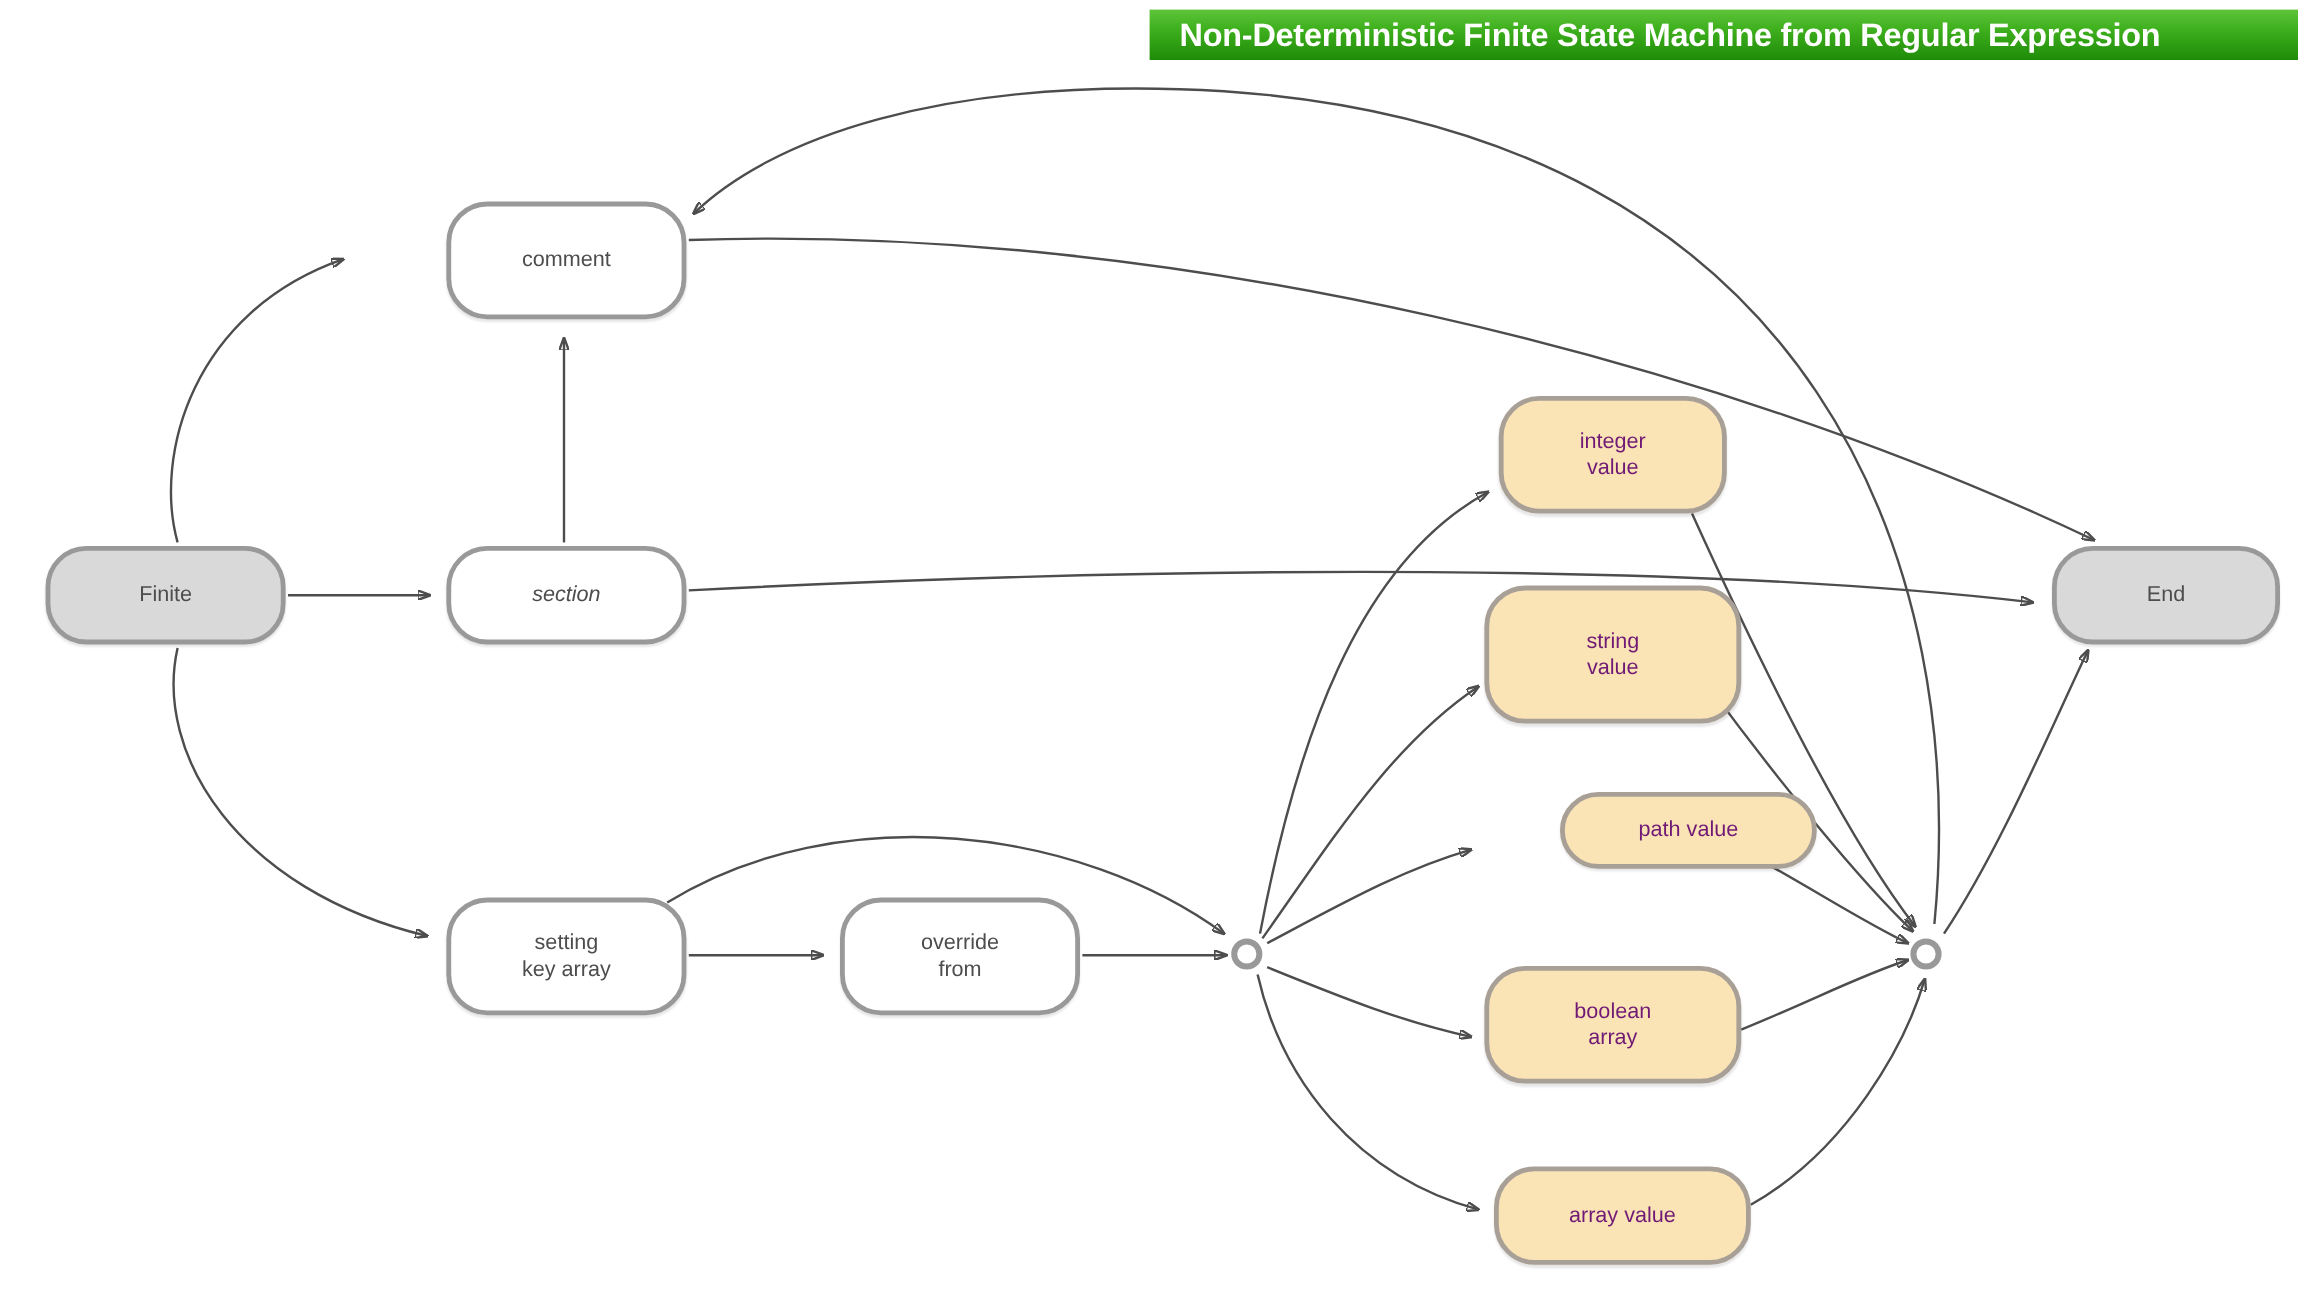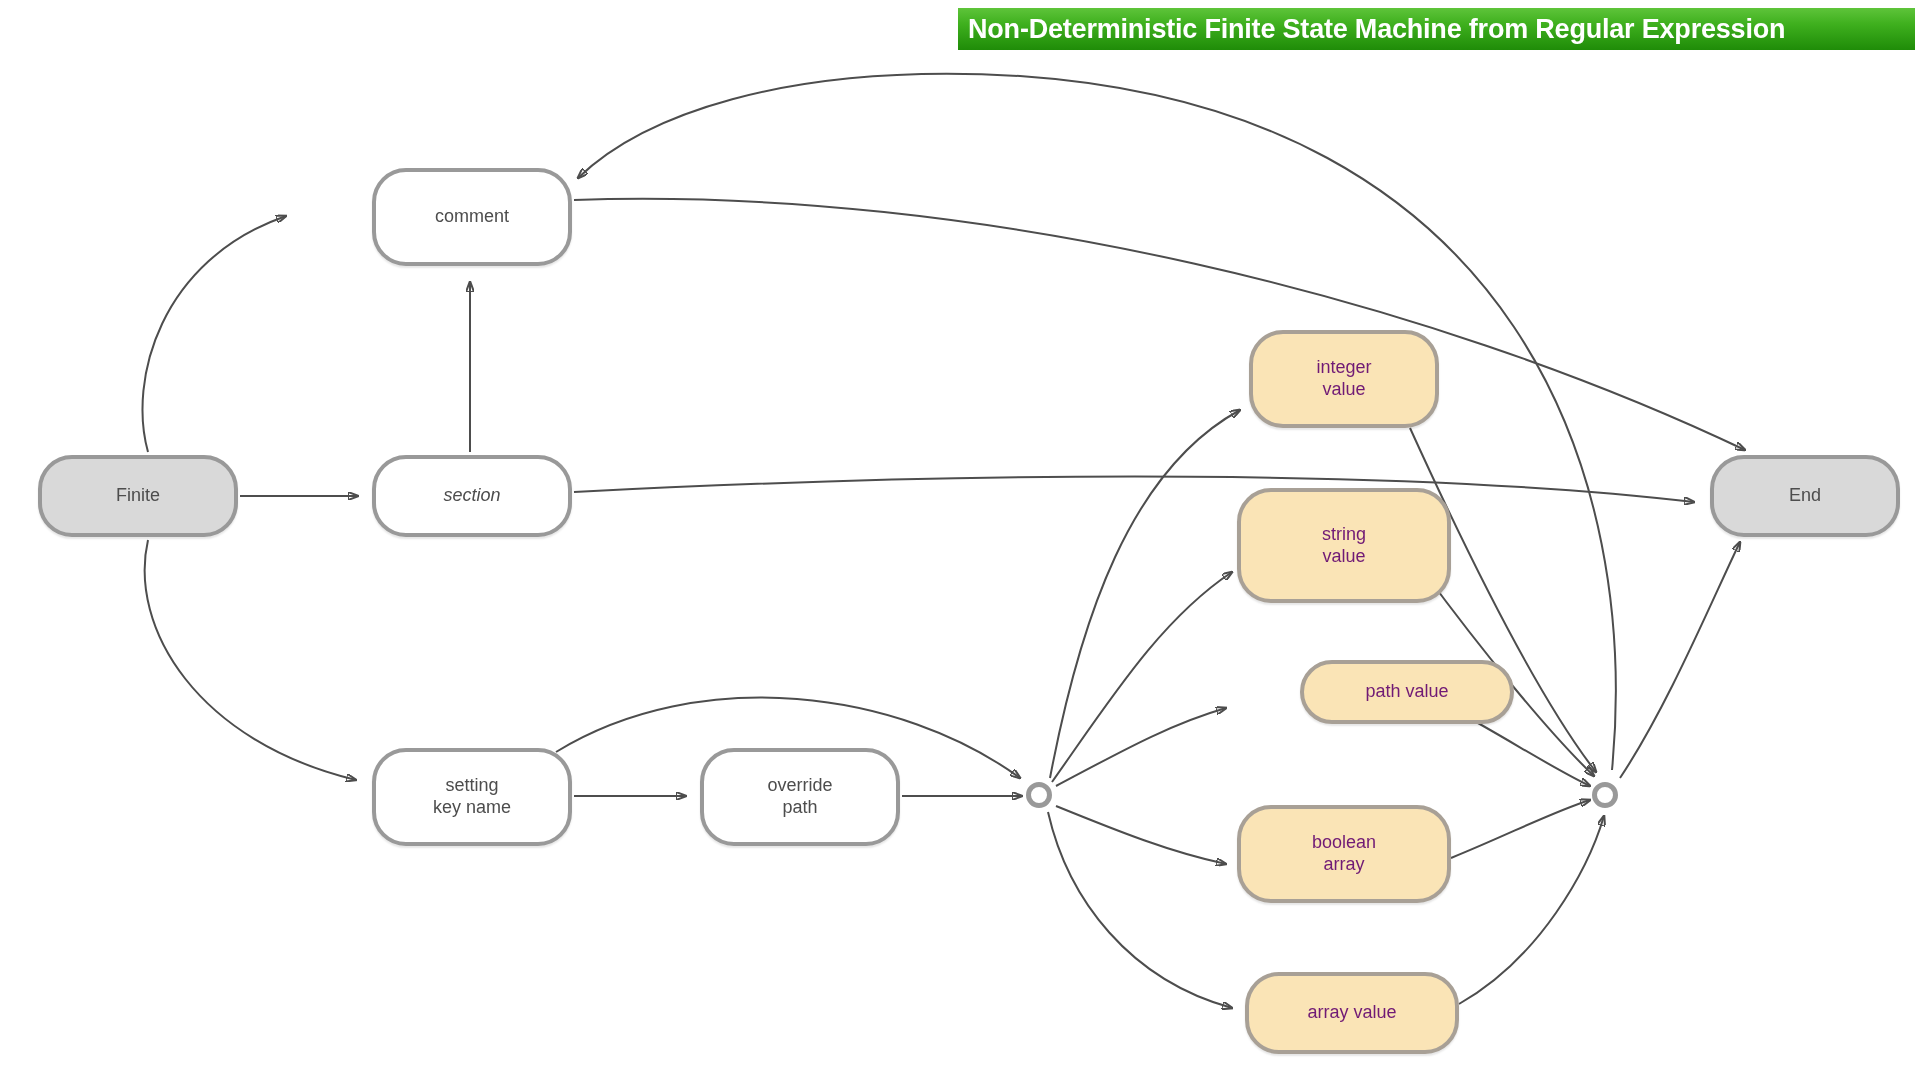--- a/index.html
+++ b/index.html
@@ -26,21 +26,21 @@
   
   #title-banner {
     position: absolute;
     left: 958px;
     top: 8px;
     width: 957px;
     height: 42px;
     box-sizing: border-box;
     display: flex;
     align-items: center;
-    padding-left: 10px;
+    padding-left: 25px;
     background: linear-gradient(to bottom, #5ec43a 0%, #3fb01e 38%, #2d9c12 72%, #1f8c08 100%);
     color: #ffffff;
     font-size: 27px;
     font-weight: bold;
     letter-spacing: -0.2px;
     white-space: nowrap;
   }
 
   
   #edge-layer {
@@ -126,23 +126,23 @@
         <path d="M 1459 1004 C 1540 958 1588 870 1604 816" marker-end="url(#arrowhead)"></path>
         <path d="M 1620 778 C 1668 706 1712 600 1740 542" marker-end="url(#arrowhead)"></path>
       </g>
   </svg>
 
   <div id="nodes-group">
       <div class="node terminal" style="left: 38px; top: 455px; width: 200px; height: 82px;"><span>Finite</span></div>
       <div class="node plain" style="left: 372px; top: 168px; width: 200px; height: 98px;"><span>comment</span></div>
       <div class="node plain" style="left: 372px; top: 455px; width: 200px; height: 82px; font-style: italic;"><span>section</span></div>
       <div class="node plain" style="left: 372px; top: 748px; width: 200px; height: 98px;"><span>setting
-key name</span></div>
+key array</span></div>
       <div class="node plain" style="left: 700px; top: 748px; width: 200px; height: 98px;"><span>override
-path</span></div>
+from</span></div>
       <div class="node value" style="left: 1249px; top: 330px; width: 190px; height: 98px;"><span>integer
 value</span></div>
       <div class="node value" style="left: 1237px; top: 488px; width: 214px; height: 115px;"><span>string
 value</span></div>
       <div class="node value" style="left: 1300px; top: 660px; width: 214px; height: 64px;"><span>path value</span></div>
       <div class="node value" style="left: 1237px; top: 805px; width: 214px; height: 98px;"><span>boolean
 array</span></div>
       <div class="node value" style="left: 1245px; top: 972px; width: 214px; height: 82px;"><span>array value</span></div>
       <div class="node terminal" style="left: 1710px; top: 455px; width: 190px; height: 82px;"><span>End</span></div>
     </div>

